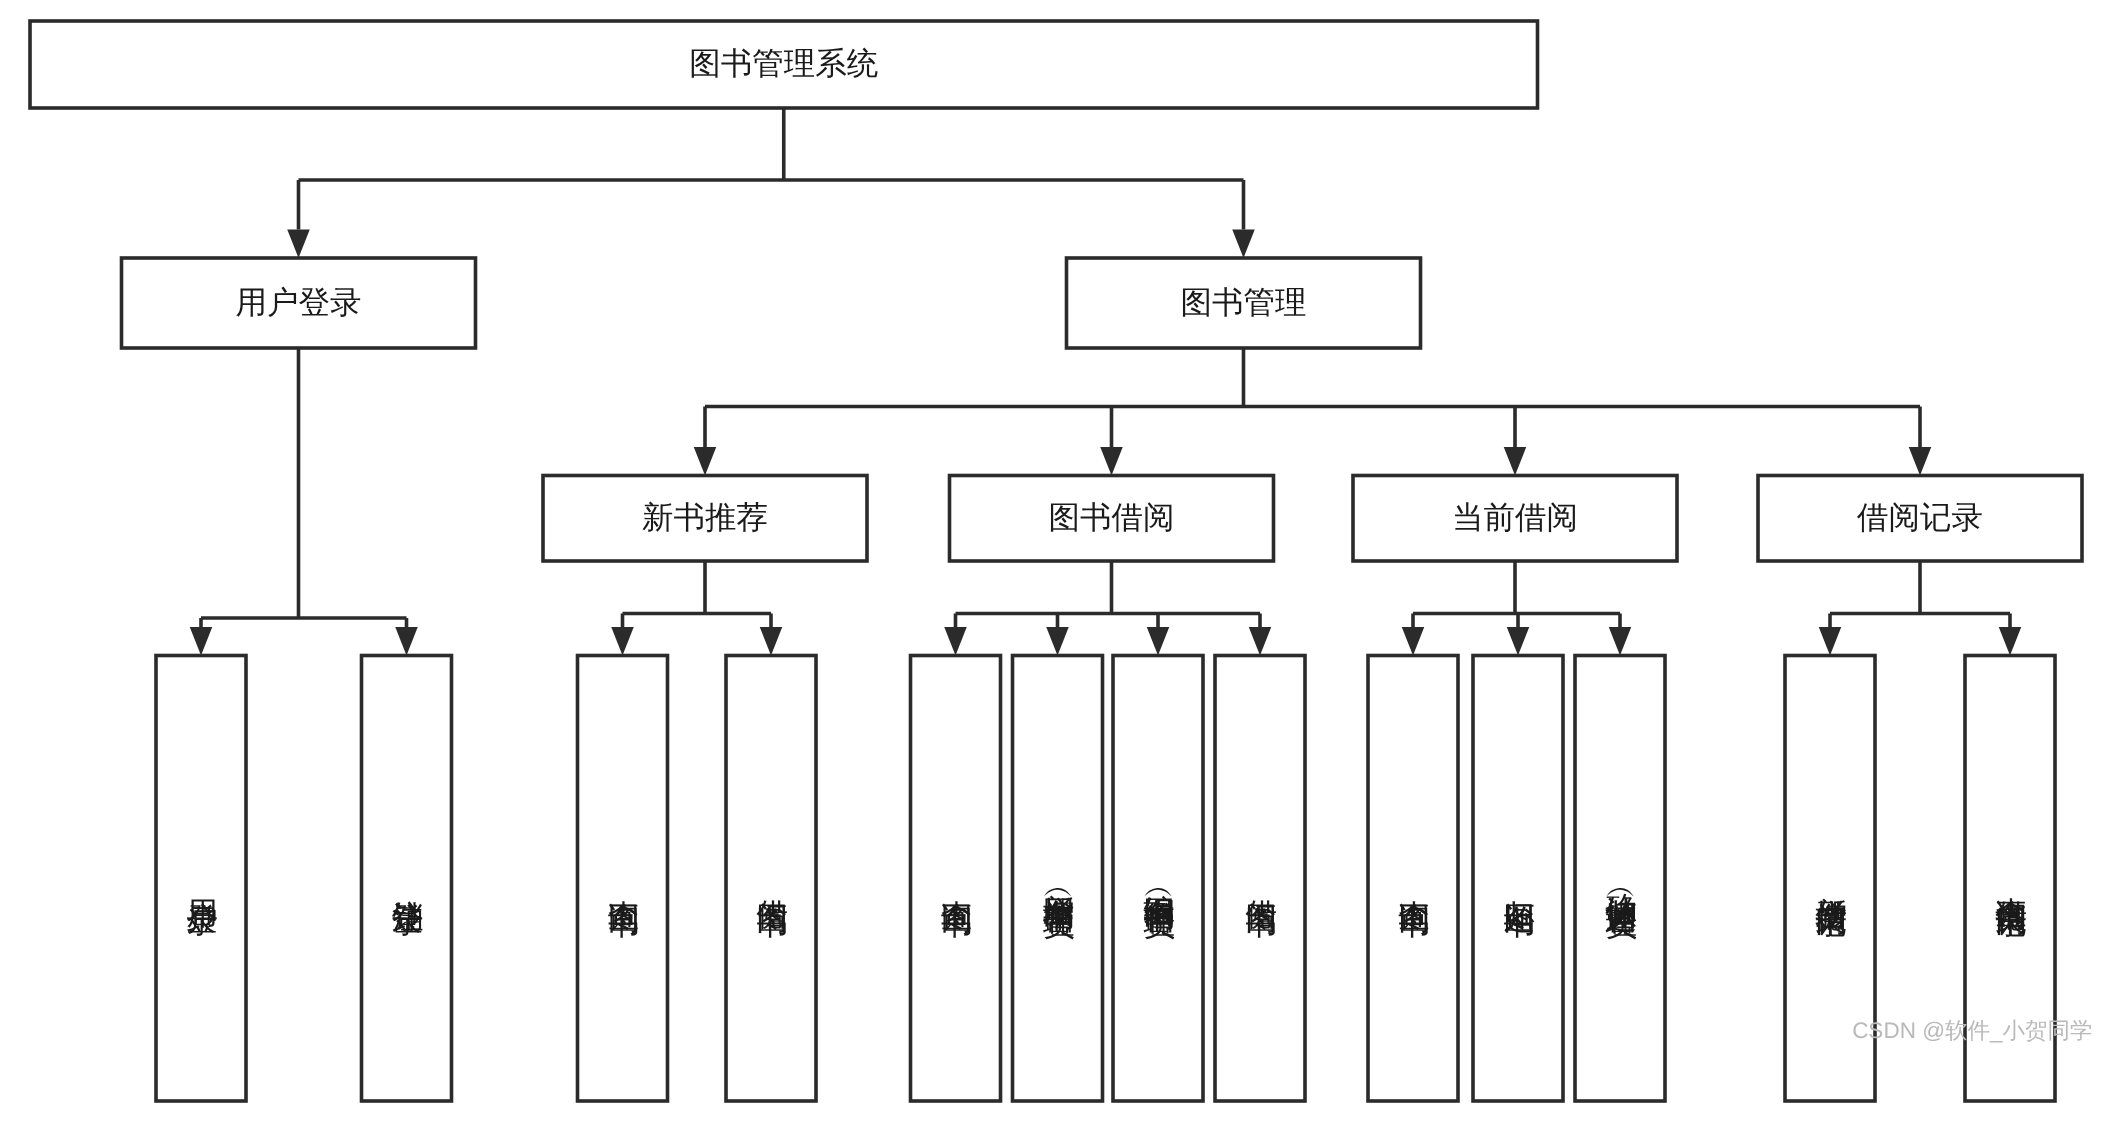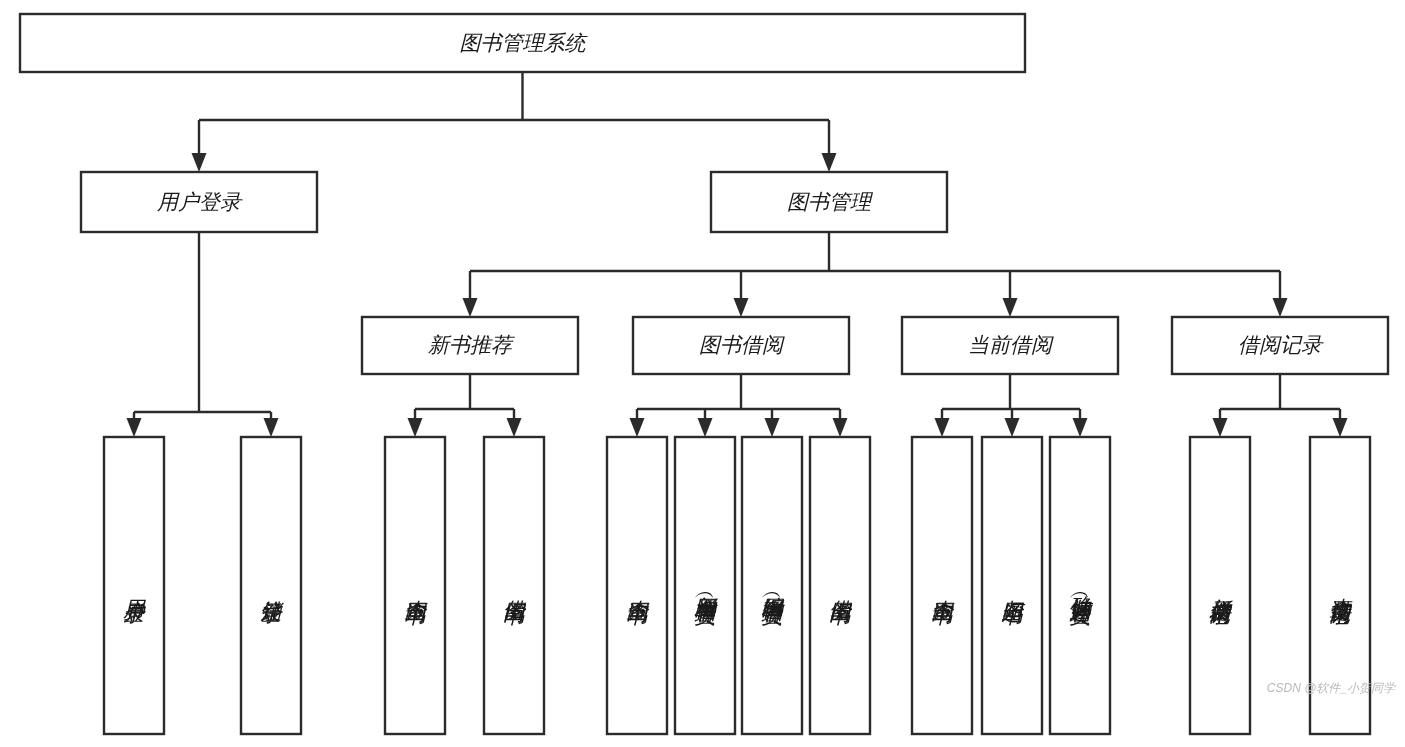--- a/index.html
+++ b/index.html
@@ -10,21 +10,20 @@
   body {
     width: 1405px;
     height: 747px;
     font-family: "Liberation Sans", "DejaVu Sans", sans-serif;
     overflow: hidden;
   }
   #diagram-root {
     position: relative;
     width: 1405px;
     height: 703px;
-    font-style: italic;
   }
   svg#tree-svg {
     position: absolute;
     top: 0;
     left: 0;
     width: 1405px;
     height: 747px;
   }
   .node-box {
     fill: #ffffff;
@@ -60,21 +59,21 @@
     letter-spacing: 1.5px;
     color: #1a1a1a;
     font-family: "Liberation Sans", "DejaVu Sans", sans-serif;
     white-space: nowrap;
     pointer-events: none;
   }
   .watermark {
     position: absolute;
     right: 10px;
     bottom: 6px;
-    font-size: 12px;
+    font-size: 15px;
     color: #b9b9b9;
     font-family: "Liberation Sans", "DejaVu Sans", sans-serif;
     white-space: nowrap;
   }
 </style>
 </head>
 <body>
 
 <div id="diagram-root">
 

